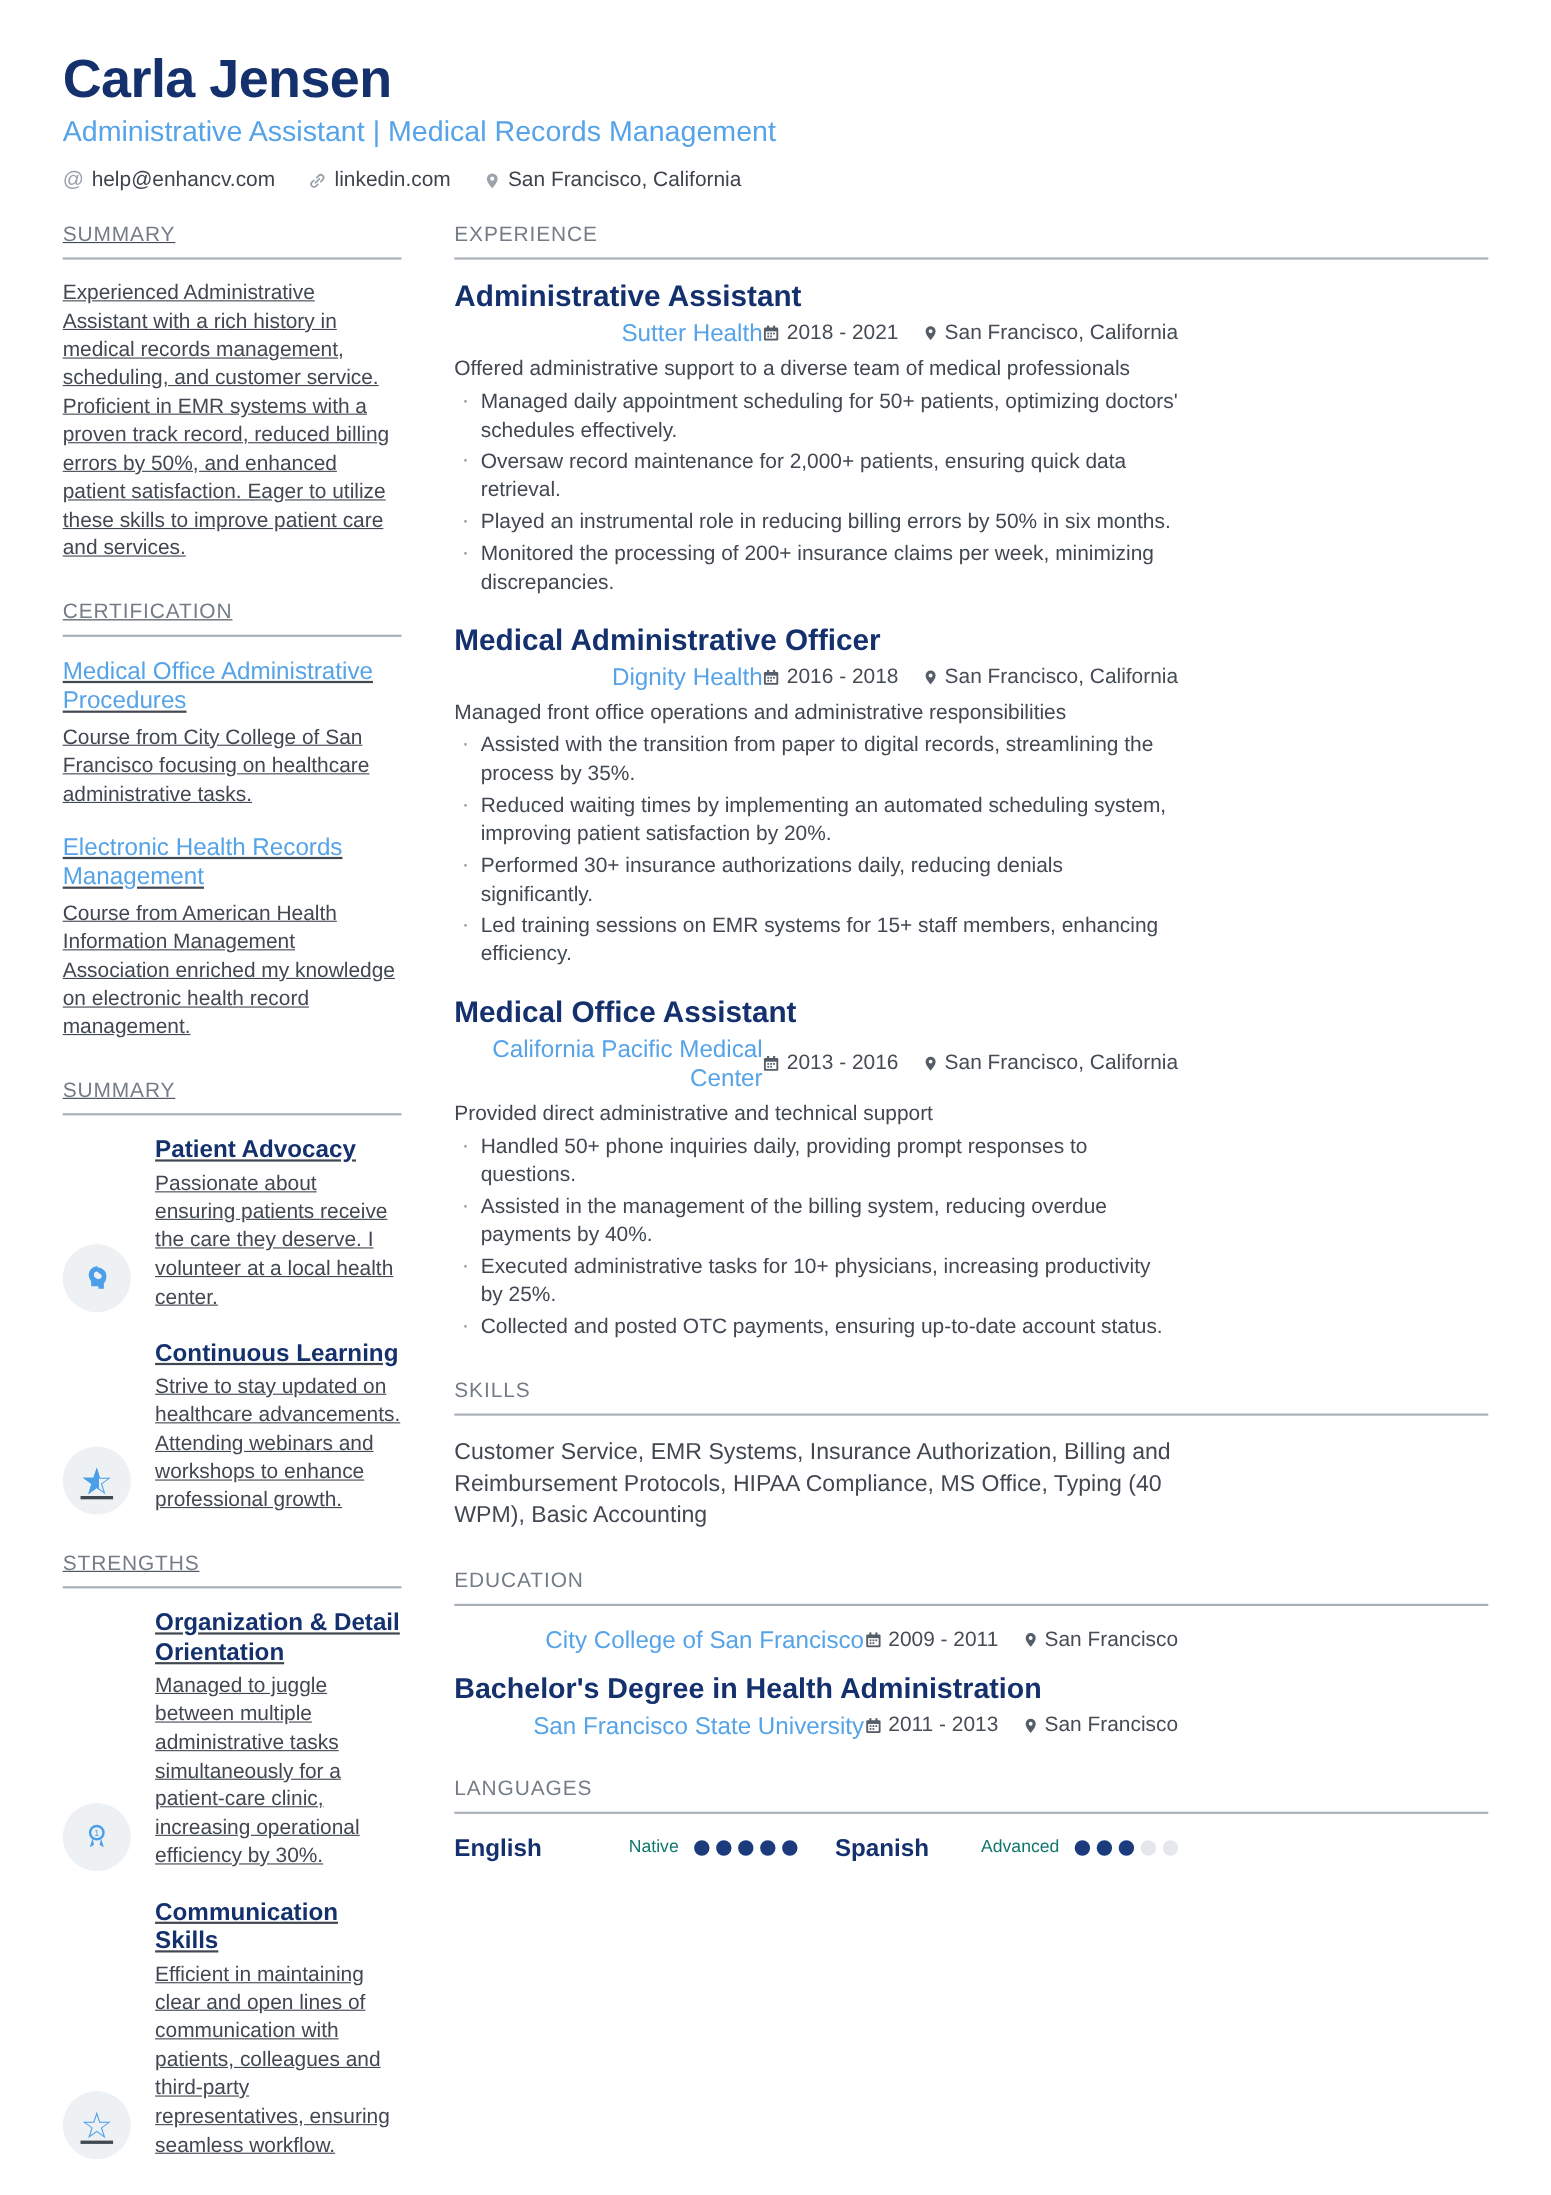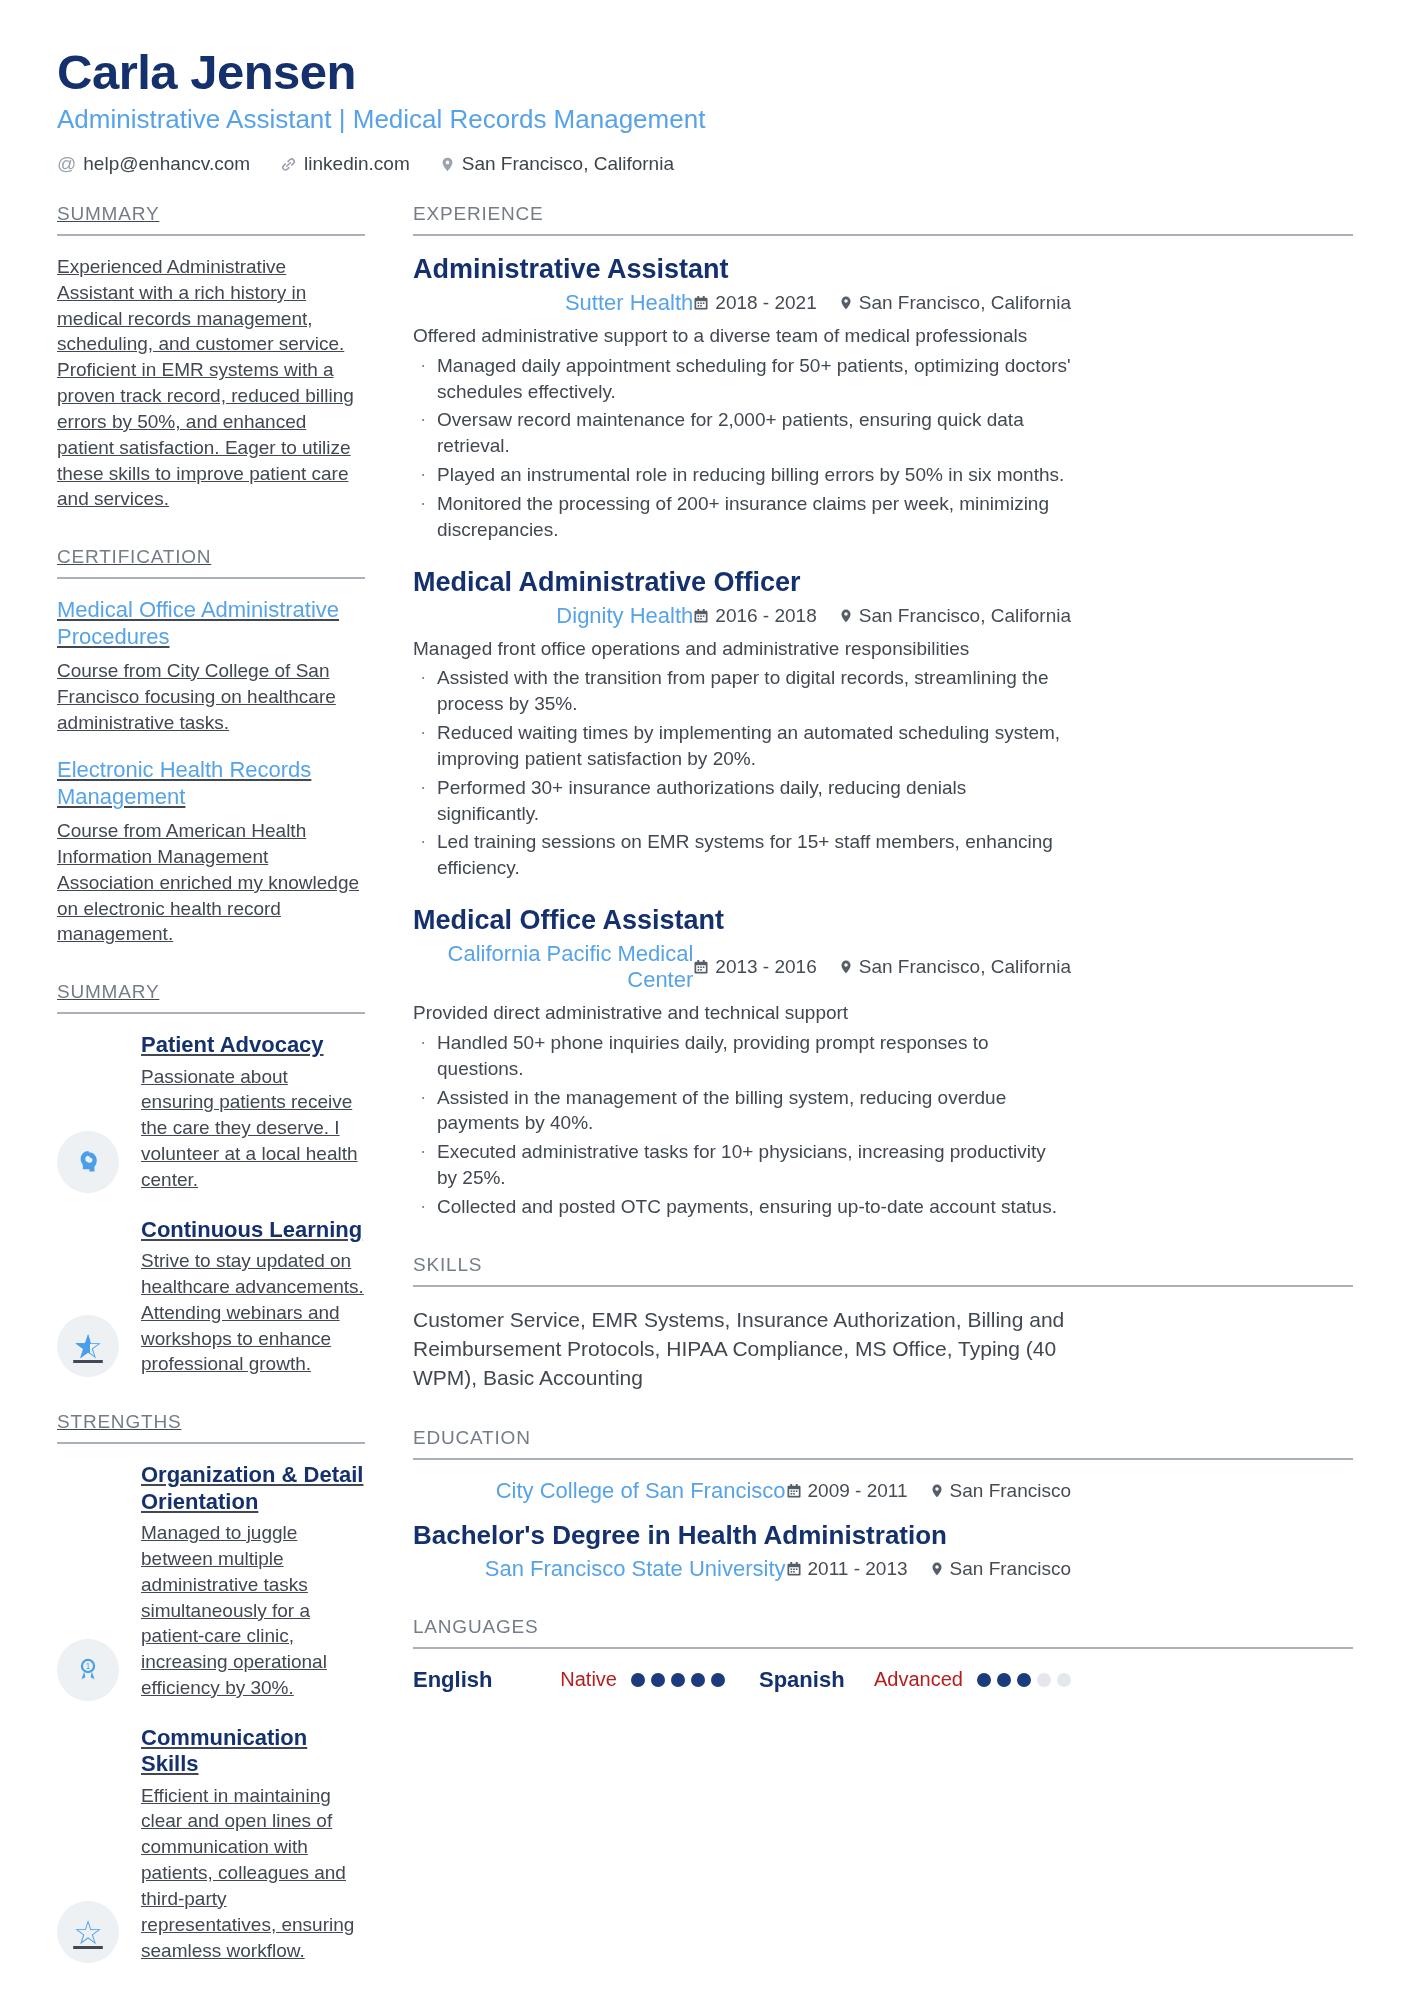--- a/index.html
+++ b/index.html
@@ -60,21 +60,21 @@
   ul.bullets li::before { content:"·"; position:absolute; left:7px; top:-1px; color:#80878f; }
   .skills-text { font-size:21px; line-height:1.4; color:var(--body-text,#414851);margin-top:13px; }
   .edu { margin-bottom:16px; }
   .degree { font-size:26px; font-weight:600; color:var(--navy,#122f6a); margin-bottom:5px; }
   .school { flex:1; font-size:22px; color:var(--accent-blue,#56a3e8); }
 
   
   .langs { display:flex; gap:34px; }
   .lang { display:flex; align-items:center; width:330px; }
   .lang-name { flex:1; font-size:22px; font-weight:600; color:var(--navy,#14316e); }
-  .lang-level { font-size:20px; color:#b91c1c; margin-right:14px; }
+  .lang-level { font-size:16px; color:#0f766e; margin-right:14px; }
   .dots { display:inline-flex; gap:6px; }
   .dot { width:14px; height:14px; border-radius:50%; background:var(--dot-empty,#e4e7eb); display:inline-block; }
   .dot.filled { background:var(--dot-filled,#1b3b7c); }
 
   
   footer { padding:0 57px 44px 57px; display:flex; justify-content:space-between; align-items:center; }
   .site { font-size:15px; color:#3a4147; }
   .powered { display:flex; align-items:center; gap:12px; }
   .powered-by { font-size:15px; color:#3f474d; }
   .brand { font-size:21px; color:#454f54; letter-spacing:0.5px; margin-left:2px; }

